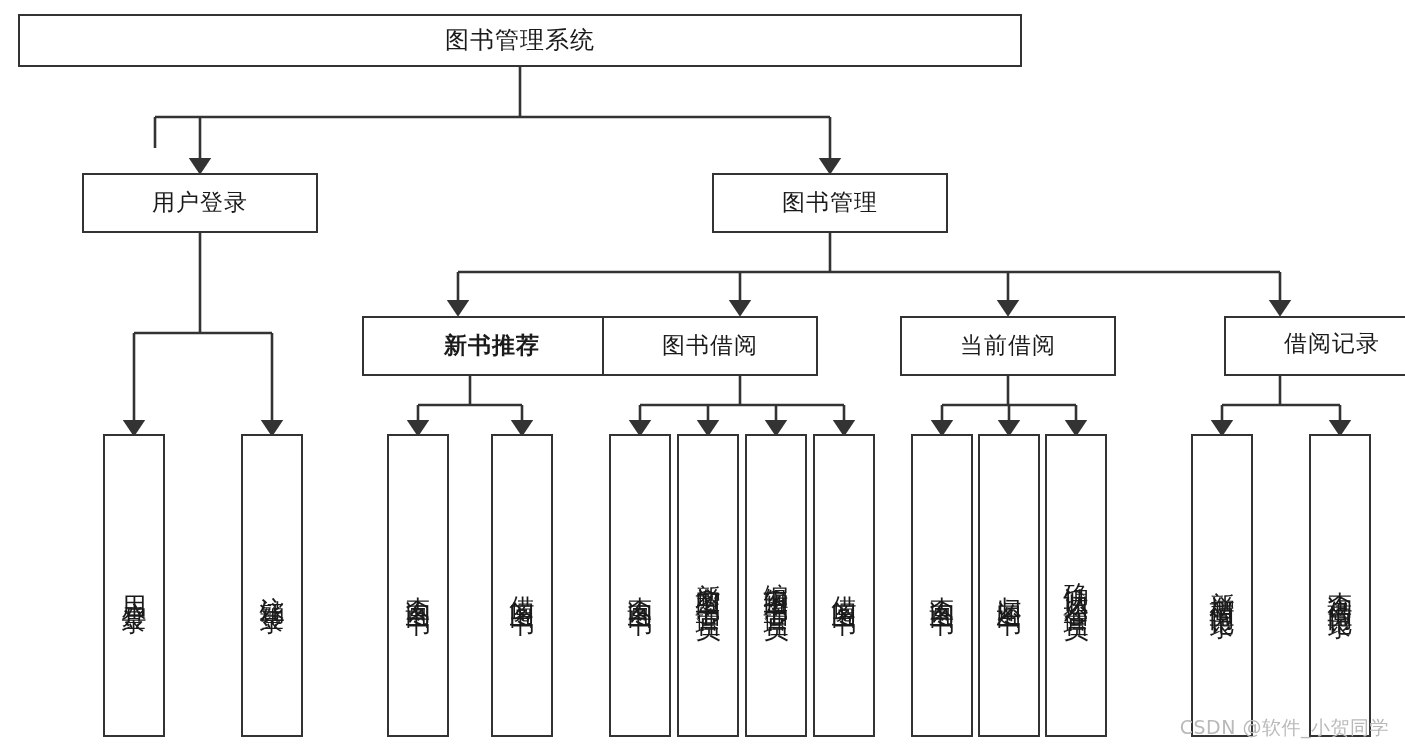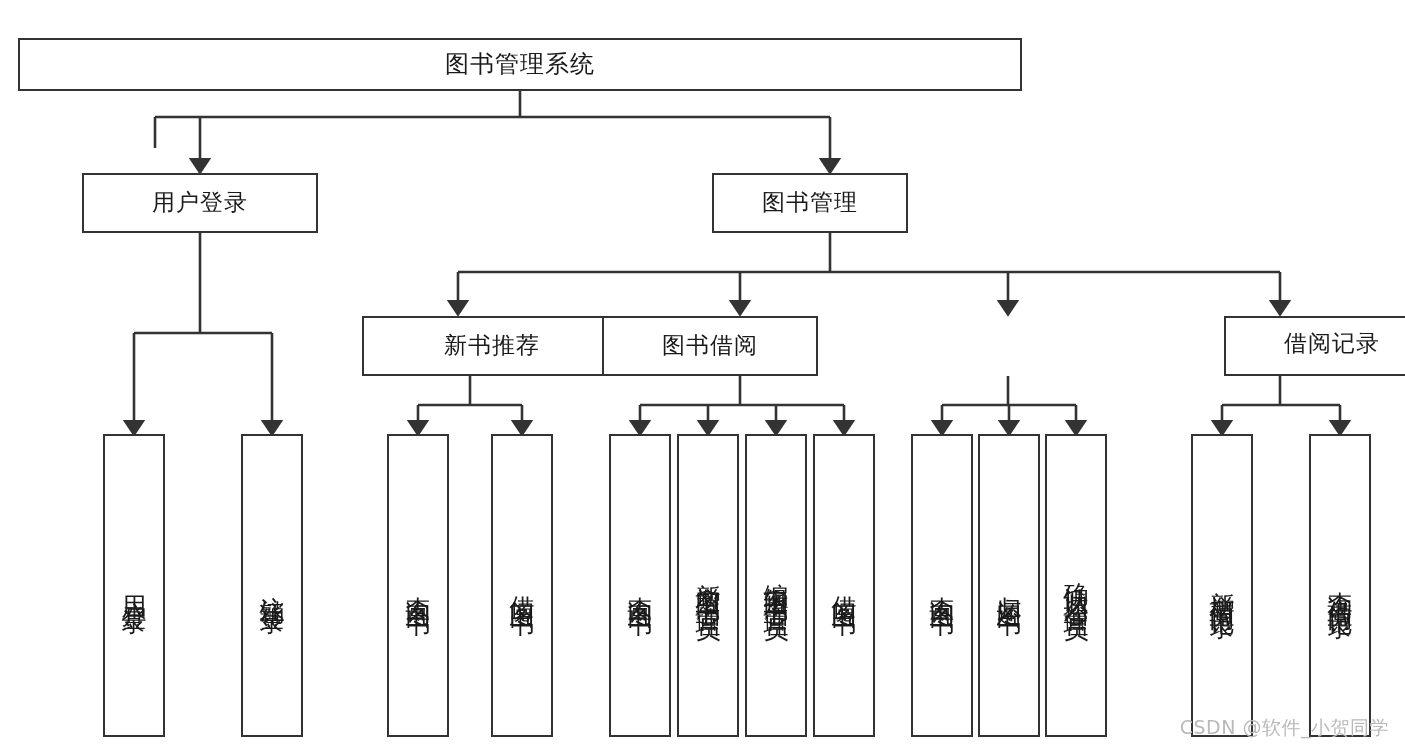--- a/index.html
+++ b/index.html
@@ -118,37 +118,40 @@
       <path d="M1009,405 L1009,428" marker-end="url(#arrow)"></path>
       <path d="M1076,405 L1076,428" marker-end="url(#arrow)"></path>
 
       <path d="M1280,376 L1280,405"></path>
       <path d="M1222,405 L1340,405"></path>
       <path d="M1222,405 L1222,428" marker-end="url(#arrow)"></path>
       <path d="M1340,405 L1340,428" marker-end="url(#arrow)"></path>
     </g>
   </svg>
 
-  <div class="node horizontal root" style="left:18px; top:14px; width:1004px; height:53px;margin-top:24px;">
+  <div class="node horizontal root" style="left:18px; top:14px; width:1004px; height:53px;">
     <span>图书管理系统</span>
   </div>
 
   <div class="node horizontal" style="left:82px; top:173px; width:236px; height:60px;">
     <span>用户登录</span>
   </div>
-  <div class="node horizontal" style="left:712px; top:173px; width:196px; height:60px;">
+  <div class="node horizontal" style="left:712px; top:173px; width:236px; height:60px;">
     <span>图书管理</span>
   </div>
 
-  <div class="node horizontal" style="left:362px; top:316px; width:260px; height:60px;">
+  <div class="node horizontal" style="left:362px; top:316px; width:260px; height:60px;font-weight:bold;">
     <span>新书推荐</span>
   </div>
   <div class="node horizontal" style="left:602px; top:316px; width:216px; height:60px;">
     <span>图书借阅</span>
   </div>
+  <div class="node horizontal" style="left:900px; top:316px; width:216px; height:60px;">
+    <span>当前借阅</span>
+  </div>
   <div class="node horizontal" style="left:1224px; top:316px; width:216px; height:60px;font-family:Liberation Mono, monospace;">
     <span>借阅记录</span>
   </div>
 
   <div class="node leaf" style="left:103px; top:434px; width:62px; height:303px;">
     <span class="leaf-text">用户登录</span>
   </div>
   <div class="node leaf" style="left:241px; top:434px; width:62px; height:303px;">
     <span class="leaf-text">注销登录</span>
   </div>

